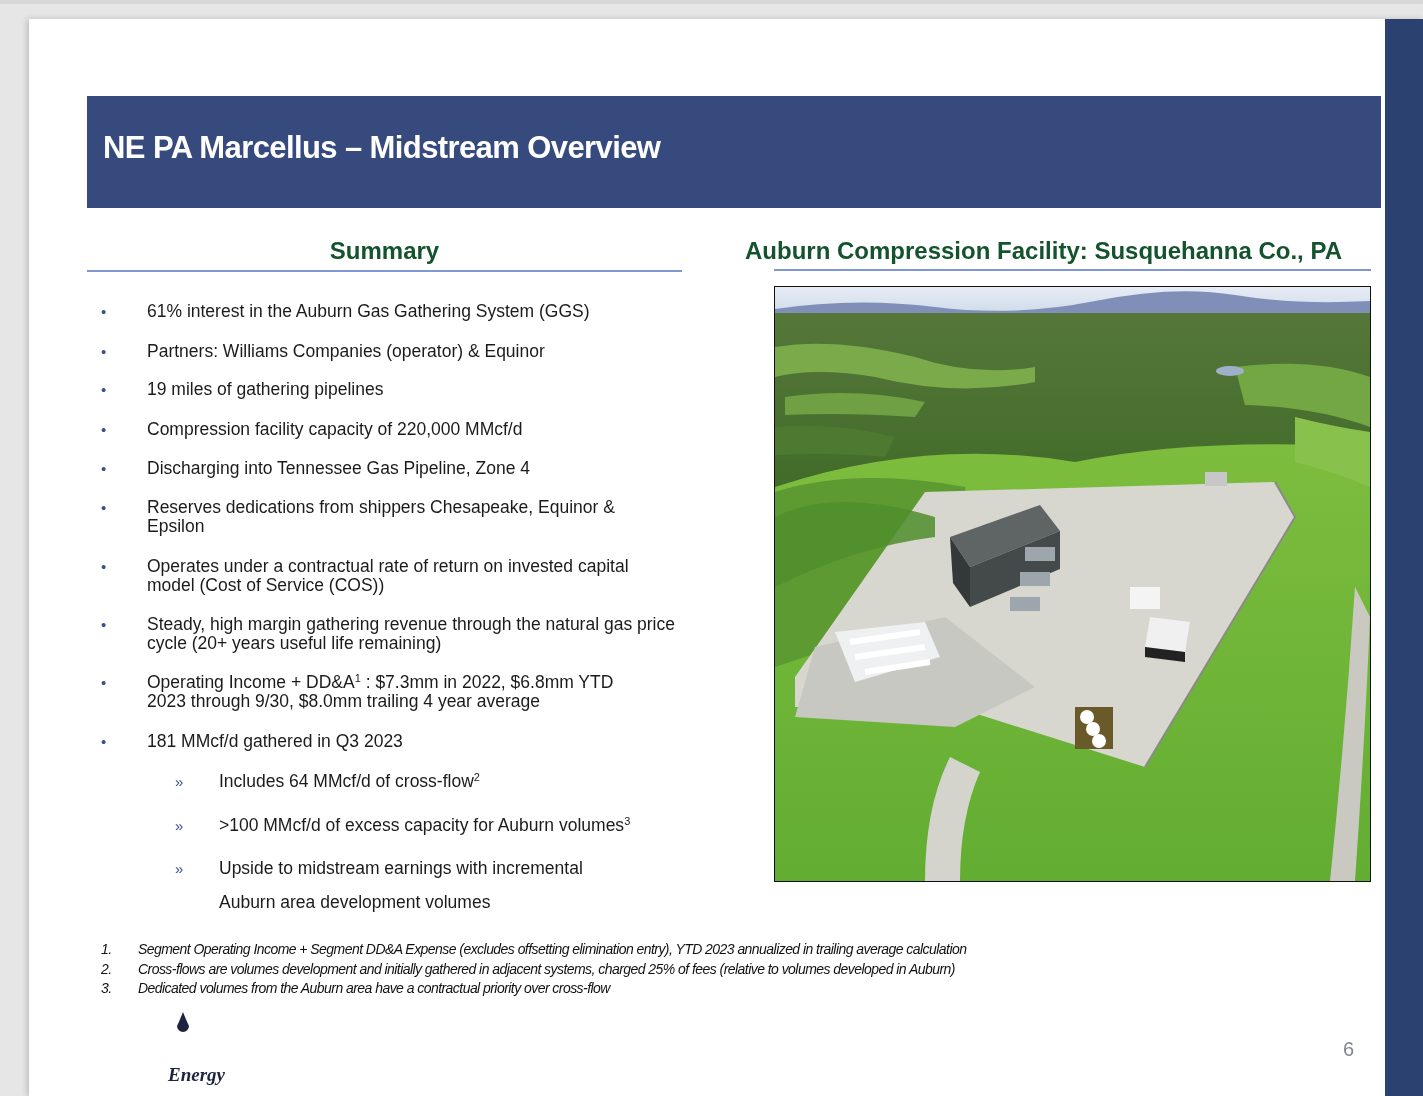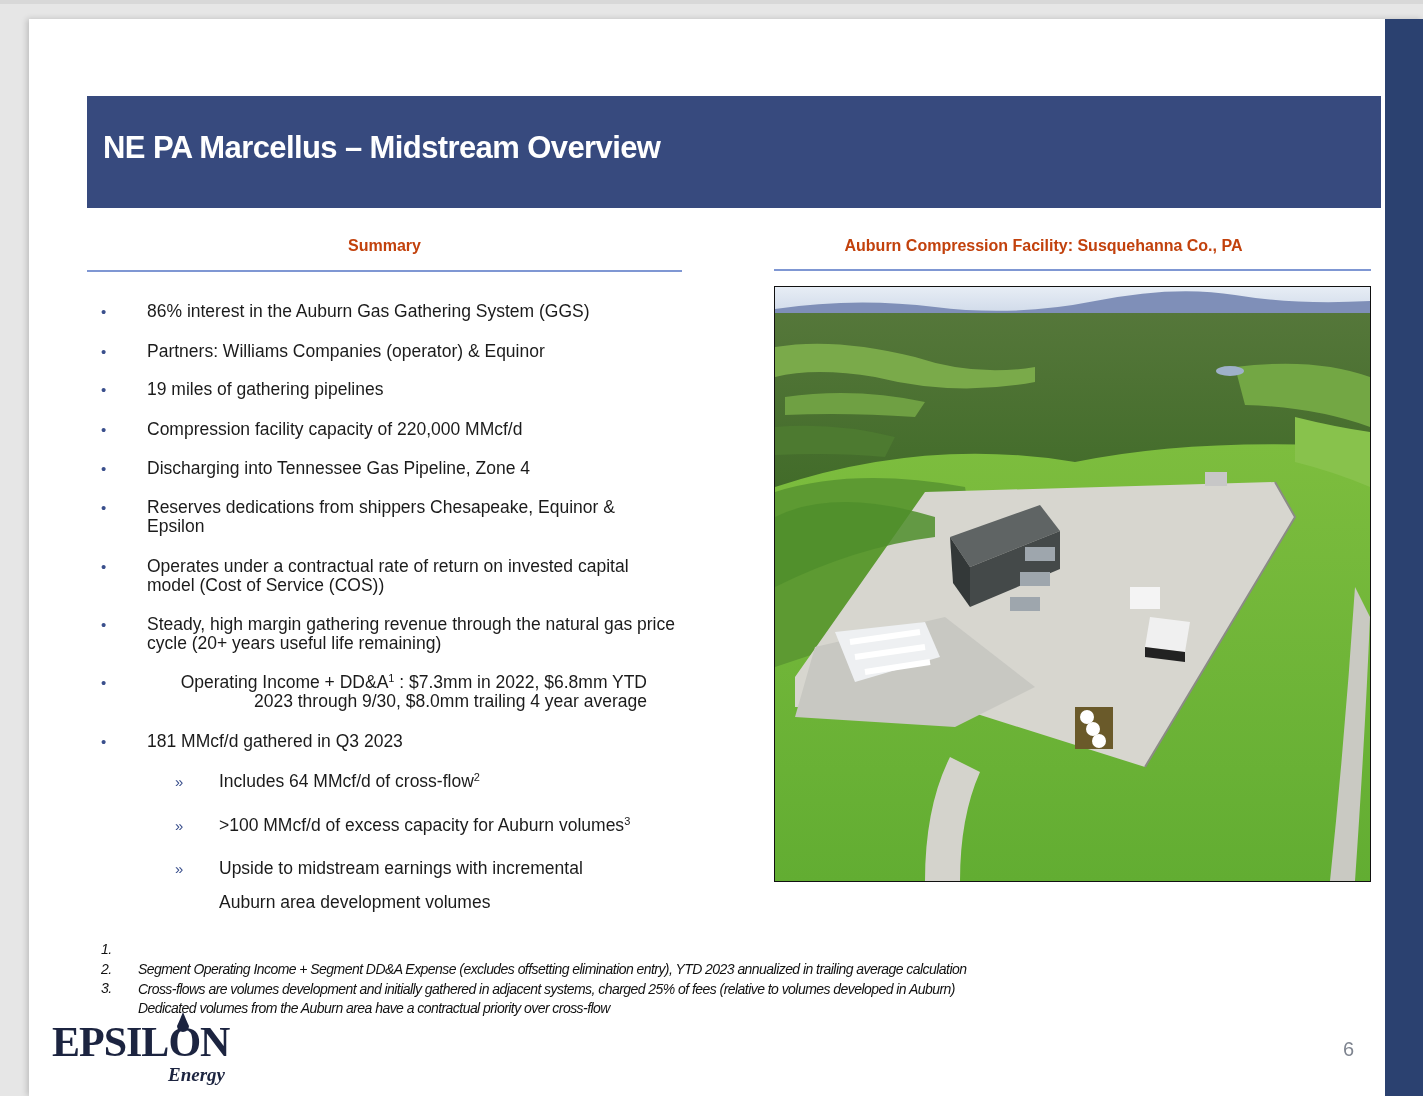--- a/index.html
+++ b/index.html
@@ -15,21 +15,21 @@
   }
   .right-strip { position:absolute; left:1385px; top:19px; width:38px; height:1077px; background:#2b4170; }
   .header-bar {
     position:absolute; left:87px; top:96px; width:1283px; height:112px; background:#374a7e;padding-left:11px;
   }
   .header-title {
     position:absolute; left:16px; top:34px; color:#ffffff;
     font-size:31px; font-weight:bold; letter-spacing:-0.6px; white-space:nowrap;
   }
   .section-title {
-    position:absolute; font-size:16px; font-weight:bold; color:#c2410c; text-align:center; white-space:nowrap;
+    position:absolute; font-size:24px; font-weight:bold; color:#14532d; text-align:center; white-space:nowrap;
   }
   .section-rule { position:absolute; height:2px; background:#7f97d3; }
   .bullets { position:absolute; left:87px; top:300px; width:600px; font-size:17.5px; color:#1b1b1b; }
   .bullet {
     position:absolute; left:0; width:600px; line-height:19px;
   }
   .bullet .dot {
     position:absolute; left:14px; top:0; color:#3a4f8c; font-size:15px;
   }
   .bullet .txt { position:absolute; left:60px; width:530px; }
@@ -39,21 +39,21 @@
   .photo-frame {
     position:absolute; left:774px; top:286px; width:595px; height:594px;
     border:1.5px solid #111; overflow:hidden; background:#7fbf4d;
   }
   .footnotes {
     position:absolute; left:101px; top:941px; font-size:14px; font-style:italic; color:#111;
     letter-spacing:-0.55px;
   }
   .fn { position:relative; height:19.5px; white-space:nowrap; }
   .fn .n { position:absolute; left:0; font-style:normal; font-style:italic; }
-  .fn .t { position:absolute; left:37px;margin-top:20px; }
+  .fn .t { position:absolute; left:37px; }
   .logo { position:absolute; left:52px; top:1012px; width:180px; height:78px; }
   .logo-word {
     position:absolute; left:0; top:6px; font-family:"Liberation Serif", serif; font-weight:bold;
     font-size:42px; color:#1c2440; letter-spacing:-1px; white-space:nowrap;
   }
   .logo-energy {
     position:absolute; left:108px; top:52px; font-family:"Liberation Serif", serif; font-weight:bold;
     font-style:italic; font-size:19px; color:#1c2440;margin-left:8px;
   }
   .page-num { position:absolute; left:1343px; top:1038px; font-size:20px; color:#7f8590; }
@@ -71,21 +71,21 @@
 
 <div class="section-title" style="left:87px; top:237px; width:595px;">Summary</div>
 <div class="section-rule" style="left:87px; top:270px; width:595px;"></div>
 
 <div class="section-title" style="left:745px; top:237px; width:597px;">Auburn Compression Facility: Susquehanna Co., PA</div>
 <div class="section-rule" style="left:774px; top:269px; width:597px;"></div>
 
 <div class="bullets">
   <div class="bullet" style="top:2px;">
     <span class="dot">•</span>
-    <span class="txt">86% interest in the Auburn Gas Gathering System (GGS)</span>
+    <span class="txt">61% interest in the Auburn Gas Gathering System (GGS)</span>
   </div>
   <div class="bullet" style="top:42px;">
     <span class="dot">•</span>
     <span class="txt">Partners: Williams Companies (operator) &amp; Equinor</span>
   </div>
   <div class="bullet" style="top:80px;">
     <span class="dot">•</span>
     <span class="txt">19 miles of gathering pipelines</span>
   </div>
   <div class="bullet" style="top:120px;">
@@ -103,21 +103,21 @@
   <div class="bullet" style="top:257px;">
     <span class="dot">•</span>
     <span class="txt">Operates under a contractual rate of return on invested capital model (Cost of Service (COS))</span>
   </div>
   <div class="bullet" style="top:315px;">
     <span class="dot">•</span>
     <span class="txt">Steady, high margin gathering revenue through the natural gas price cycle (20+ years useful life remaining)</span>
   </div>
   <div class="bullet" style="top:373px;">
     <span class="dot">•</span>
-    <span class="txt" style="width:500px;text-align:right;"><span>Operating Income + DD&amp;A</span><sup>1</sup><span> : $7.3mm in 2022, $6.8mm YTD 2023 through 9/30, $8.0mm trailing 4 year average</span></span>
+    <span class="txt" style="width:500px;"><span>Operating Income + DD&amp;A</span><sup>1</sup><span> : $7.3mm in 2022, $6.8mm YTD 2023 through 9/30, $8.0mm trailing 4 year average</span></span>
   </div>
   <div class="bullet" style="top:432px;">
     <span class="dot">•</span>
     <span class="txt">181 MMcf/d gathered in Q3 2023</span>
   </div>
 
   <div class="bullet sub" style="top:472px;">
     <span class="dot">»</span>
     <span class="txt"><span>Includes 64 MMcf/d of cross-flow</span><sup>2</sup></span>
   </div>
@@ -206,20 +206,19 @@
     <span class="n">2.</span>
     <span class="t">Cross-flows are volumes development and initially gathered in adjacent systems, charged 25% of fees (relative to volumes developed in Auburn)</span>
   </div>
   <div class="fn">
     <span class="n">3.</span>
     <span class="t">Dedicated volumes from the Auburn area have a contractual priority over cross-flow</span>
   </div>
 </div>
 
 <div class="logo">
-  <div class="logo-word">EPSILON</div>
   <svg style="position:absolute; left:118px; top:0px;" width="26" height="22" viewBox="0 0 26 22">
     <path d="M13 0 Q9 10 7 14 A6 6 0 0 0 19 14 Q17 10 13 0 Z" fill="#1c2440"></path>
   </svg>
   <div class="logo-energy">Energy</div>
 </div>
 
 <div class="page-num">6</div>
 
 </body></html>

